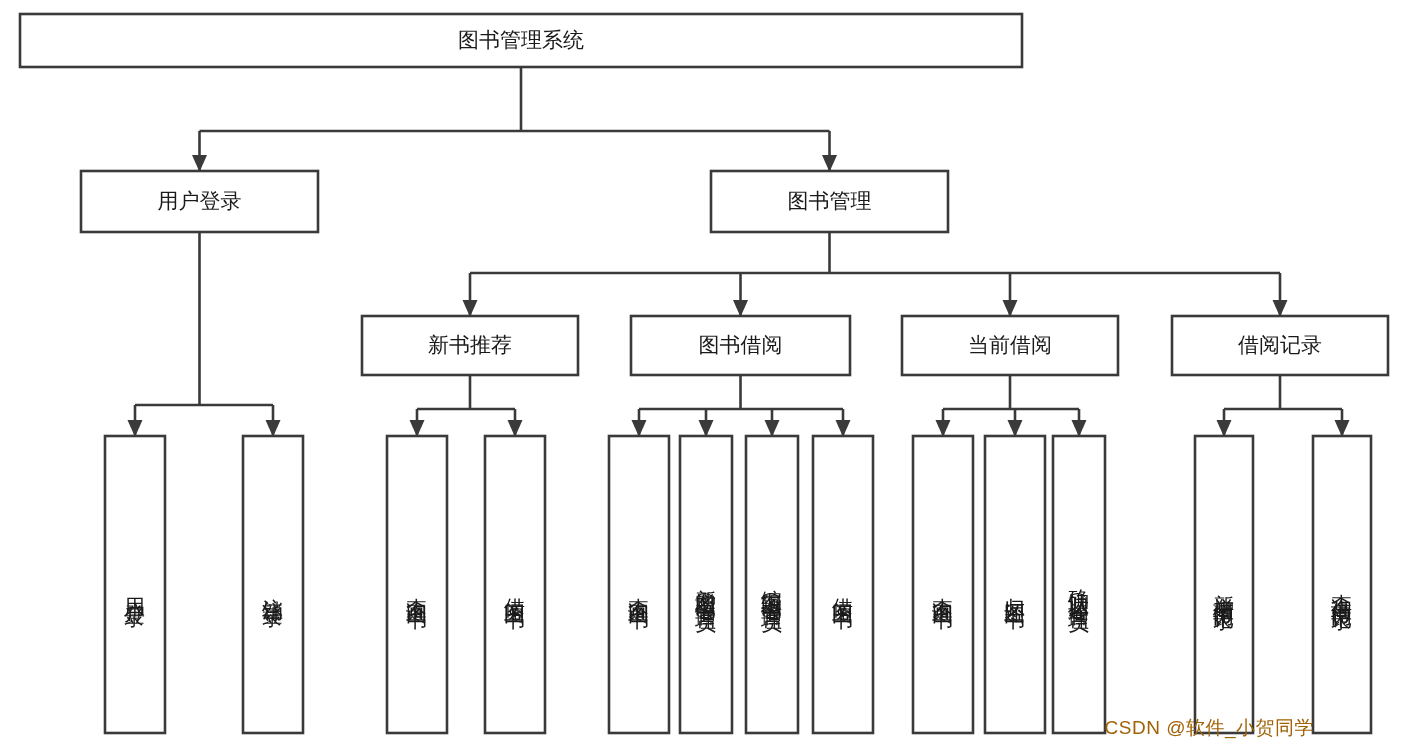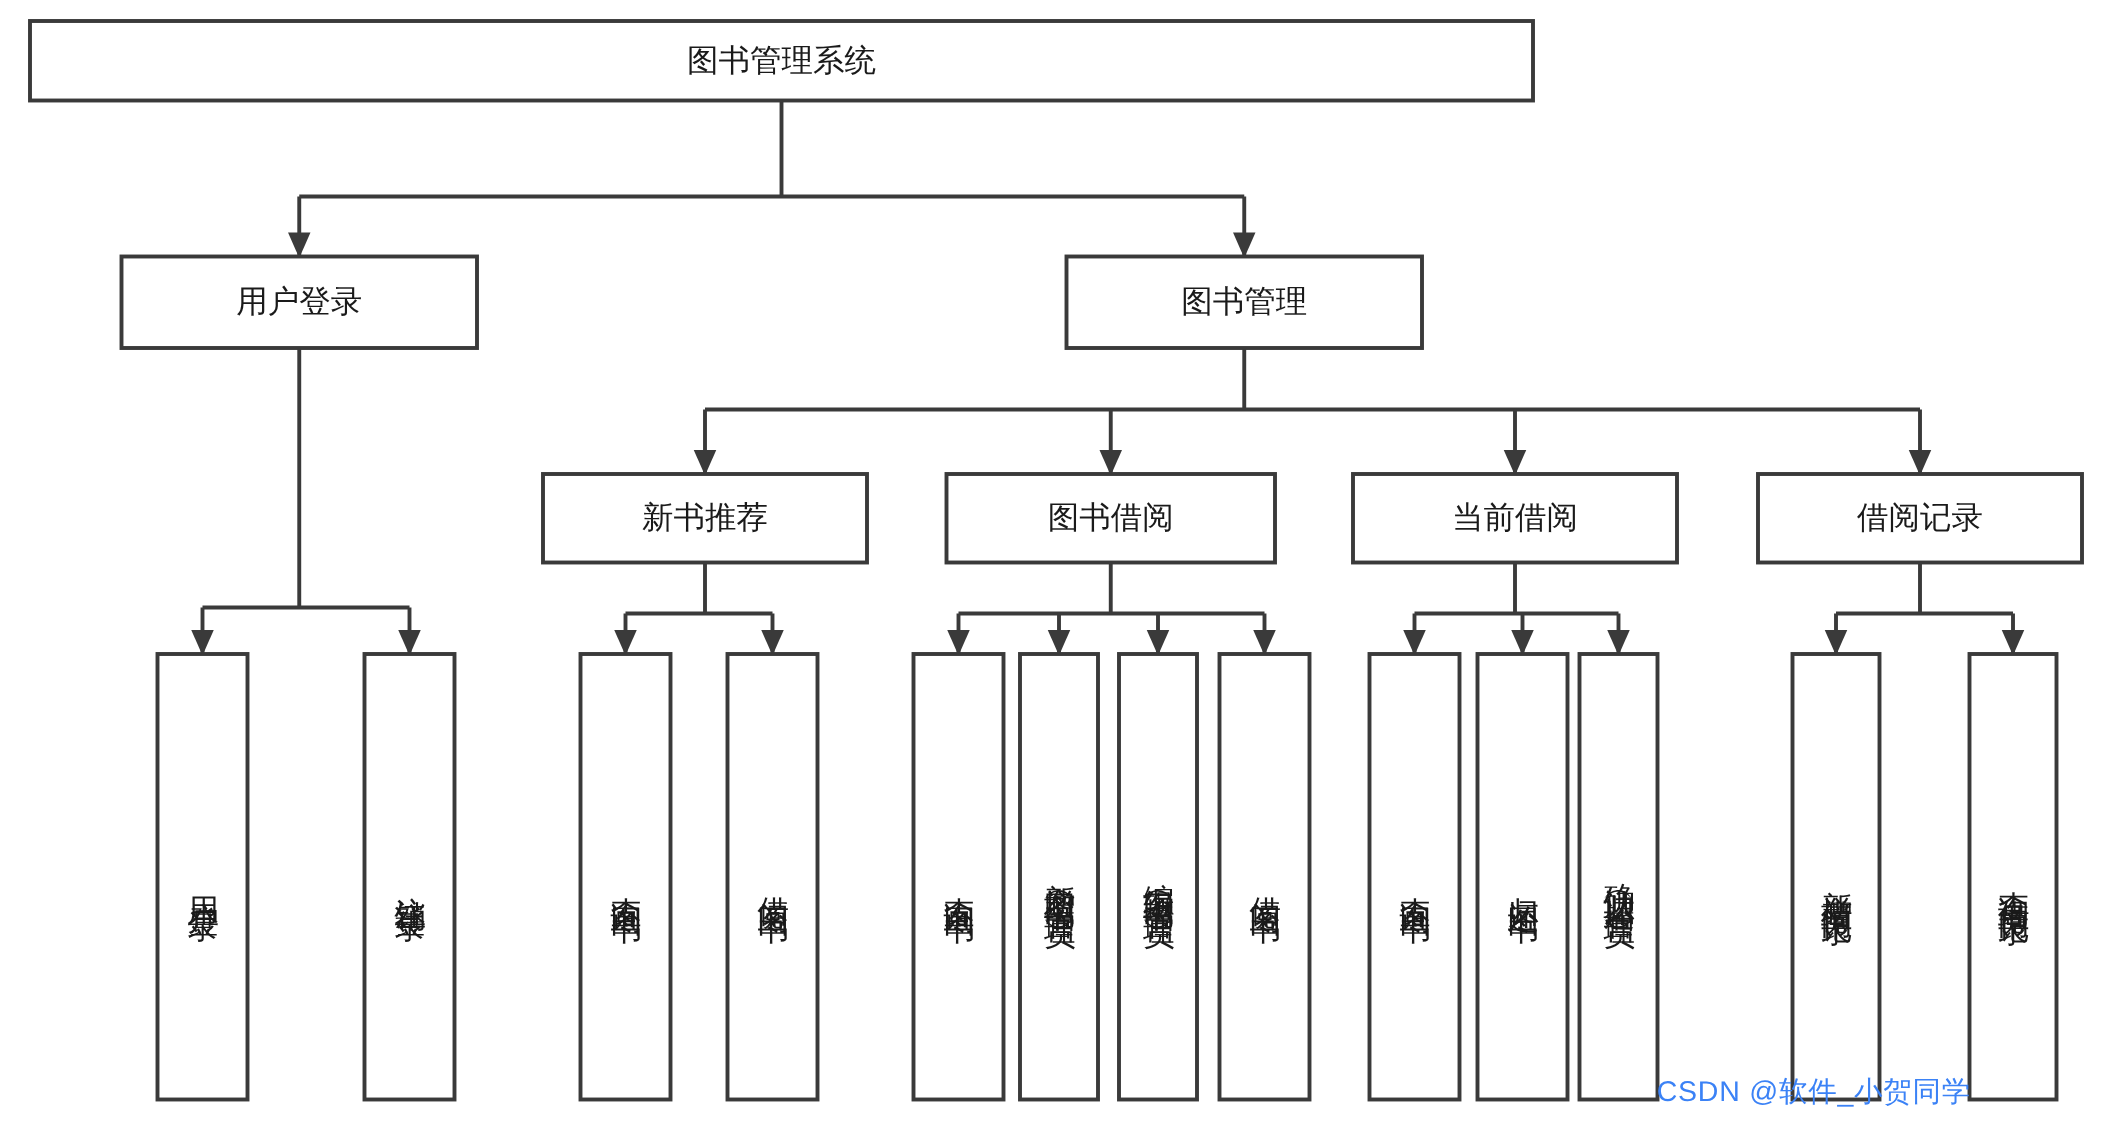--- a/index.html
+++ b/index.html
@@ -65,21 +65,21 @@
     color: #1a1a1a;
     letter-spacing: 3.5px;
     white-space: nowrap;
   }
   .watermark {
     position: absolute;
     right: 10px;
     bottom: 6px;
     font-family: "Liberation Sans", "DejaVu Sans", sans-serif;
     font-size: 19px;
-    color: #3b82f6;
+    color: #a16207;
     letter-spacing: 0.5px;
     white-space: nowrap;
     user-select: none;
   }
 </style>
 </head>
 <body>
 
 <div id="diagram-root">
 

